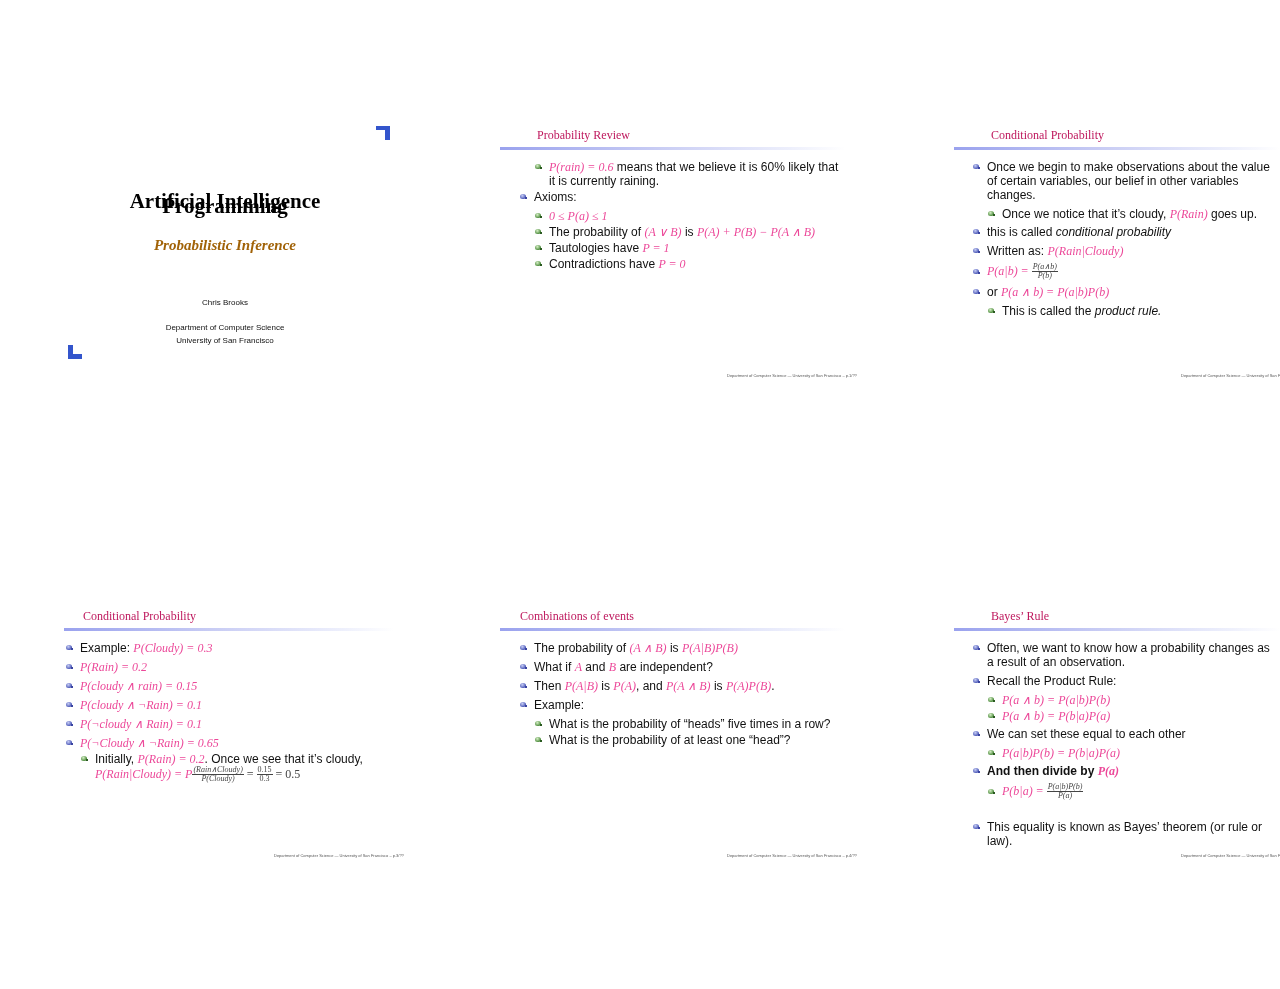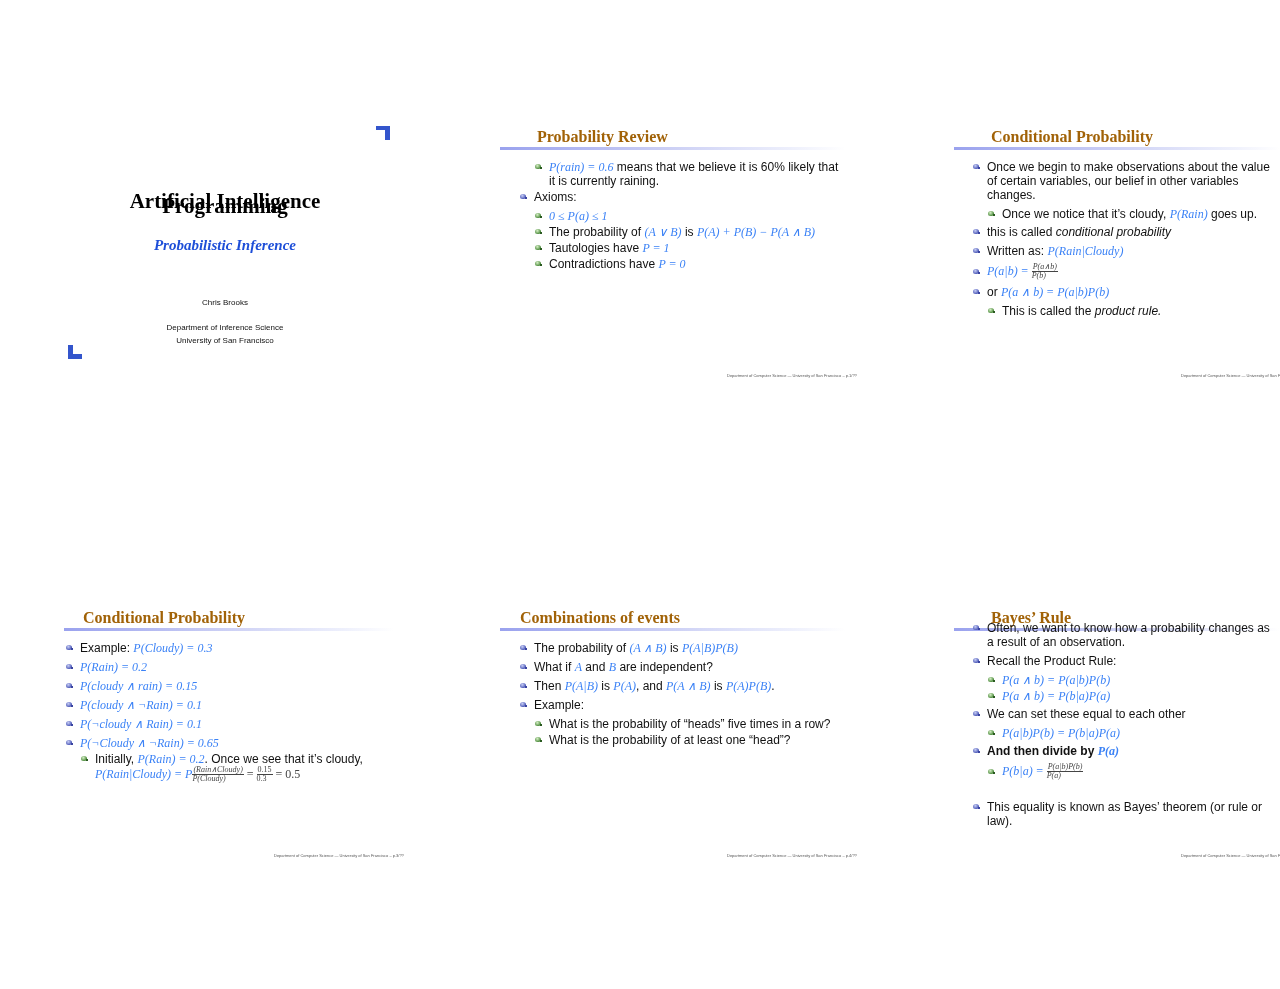--- a/index.html
+++ b/index.html
@@ -3,52 +3,52 @@
 <meta charset="utf-8">
 <style>
   html, body { margin:0; padding:0; background:#ffffff; }
   body { width:1280px; height:989px; position:relative; overflow:hidden; font-family:"Liberation Sans", sans-serif; color:#111; }
   .corner { position:absolute; background:#3355cc; }
   .corner-tr { left:376px; top:126px; width:14px; height:14px; }
   .corner-tr::before { content:""; position:absolute; left:0; top:4px; width:9px; height:10px; background:#fff; }
   .corner-bl { left:68px; top:345px; width:14px; height:14px; }
   .corner-bl::before { content:""; position:absolute; left:5px; top:0; width:9px; height:9px; background:#fff; }
   .main-title { position:absolute; left:60px; width:330px; text-align:center; font-family:"Liberation Serif", serif; font-weight:bold; font-size:21px; line-height:21px; color:#000; }
-  .subtitle { position:absolute; left:60px; width:330px; text-align:center; font-family:"Liberation Serif", serif; font-weight:bold; font-style:italic; font-size:15px; color:#1d4ed8; }
+  .subtitle { position:absolute; left:60px; width:330px; text-align:center; font-family:"Liberation Serif", serif; font-weight:bold; font-style:italic; font-size:15px; color:#a16207; }
   .small { position:absolute; left:60px; width:330px; text-align:center; font-size:8px; color:#111;margin-top:33px; }
 
-  .stitle { position:absolute; font-family:"Liberation Serif", serif; font-weight:bold; font-size:16px; color:#a16207; white-space:nowrap; }
+  .stitle { position:absolute; font-family:"Liberation Serif", serif; font-weight:normal; font-size:12px; color:#be185d; white-space:nowrap; }
   .rule { position:absolute; height:3px; background:linear-gradient(to right, #9aa2ee 0%, #c8ccf4 45%, #eef0fc 85%, #ffffff 100%); }
 
   .list { position:absolute; margin:0; padding:0; list-style:none; font-size:12px; line-height:14px; }
   .list li { position:relative; padding-left:14px; margin-bottom:5px; }
   .list li.sub { margin-left:15px; margin-bottom:2px; }
   .bullet { position:absolute; left:0; top:4px; width:6px; height:5px; border-radius:50% 50% 40% 40%; background:radial-gradient(circle at 40% 35%, #c9cff5 0%, #4b58b8 70%, #2a3288 100%); }
   .bullet::after { content:""; position:absolute; left:5px; top:3px; width:2px; height:2px; background:#3a44a0; }
   .bullet.green { background:radial-gradient(circle at 40% 35%, #d8f0c8 0%, #4a8a3a 70%, #2a5a20 100%); }
   .bullet.green::after { background:#2a5a20; }
-  .m { font-family:"Liberation Serif", serif; font-style:italic; color:#3b82f6; }
+  .m { font-family:"Liberation Serif", serif; font-style:italic; color:#ec4899; }
   .mu { font-family:"Liberation Serif", serif; color:#444; }
   .em { font-style:italic; }
-  .frac { display:inline-block; vertical-align:middle; text-align:left; font-family:"Liberation Serif", serif; font-style:italic; font-size:8px; line-height:8px; color:#444; }
+  .frac { display:inline-block; vertical-align:middle; text-align:center; font-family:"Liberation Serif", serif; font-style:italic; font-size:8px; line-height:8px; color:#444; }
   .frac .num { display:block; border-bottom:1px solid #444; padding:0 1px; }
   .frac .den { display:block; }
   .footer { position:absolute; font-size:4px; color:#555; white-space:nowrap; }
 </style>
 </head>
 <body>
 
 <div>
   <div class="corner corner-tr"></div>
   <div class="corner corner-bl"></div>
   <div class="main-title" style="top:191px;">Artificial Intelligence</div>
   <div class="main-title" style="top:196px;">Programming</div>
   <div class="subtitle" style="top:237px;">Probabilistic Inference</div>
   <div class="small" style="top:265px;">Chris Brooks</div>
-  <div class="small" style="top:290px;">Department of Inference Science</div>
+  <div class="small" style="top:290px;">Department of Computer Science</div>
   <div class="small" style="top:303px;">University of San Francisco</div>
 </div>
 
 <div>
   <div class="stitle" style="left:537px; top:128px;">Probability Review</div>
   <div class="rule" style="left:500px; top:147px; width:345px;"></div>
   <ul class="list" style="left:520px; top:160px; width:320px;">
     <li class="sub"><span class="bullet green"></span><span class="m">P(rain) = 0.6</span><span> means that we believe it is 60% likely that it is currently raining.</span></li>
     <li style=""><span class="bullet"></span><span>Axioms:</span></li>
     <li class="sub"><span class="bullet green"></span><span class="m">0 ≤ P(a) ≤ 1</span></li>
@@ -99,21 +99,21 @@
     <li><span class="bullet"></span><span>Example:</span></li>
     <li class="sub"><span class="bullet green"></span><span>What is the probability of “heads” five times in a row?</span></li>
     <li class="sub"><span class="bullet green"></span><span>What is the probability of at least one “head”?</span></li>
   </ul>
   <div class="footer" style="left:727px; top:853px;">Department of Computer Science — University of San Francisco – p.4/??</div>
 </div>
 
 <div>
   <div class="stitle" style="left:991px; top:609px;">Bayes’ Rule</div>
   <div class="rule" style="left:954px; top:628px; width:326px;"></div>
-  <ul class="list" style="left:973px; top:621px; width:305px;">
+  <ul class="list" style="left:973px; top:641px; width:305px;">
     <li><span class="bullet"></span><span>Often, we want to know how a probability changes as a result of an observation.</span></li>
     <li><span class="bullet"></span><span>Recall the Product Rule:</span></li>
     <li class="sub"><span class="bullet green"></span><span class="m">P(a ∧ b) = P(a|b)P(b)</span></li>
     <li class="sub"><span class="bullet green"></span><span class="m">P(a ∧ b) = P(b|a)P(a)</span></li>
     <li style="margin-top:4px;"><span class="bullet"></span><span>We can set these equal to each other</span></li>
     <li class="sub"><span class="bullet green"></span><span class="m">P(a|b)P(b) = P(b|a)P(a)</span></li>
     <li style="margin-top:4px;font-weight:bold;"><span class="bullet"></span><span>And then divide by </span><span class="m">P(a)</span></li>
     <li class="sub"><span class="bullet green" style="top:6px;"></span><span class="m">P(b|a) = </span><span class="frac"><span class="num">P(a|b)P(b)</span><span class="den">P(a)</span></span></li>
     <li style="margin-top:20px;"><span class="bullet"></span><span>This equality is known as Bayes’ theorem (or rule or law).</span></li>
   </ul>

